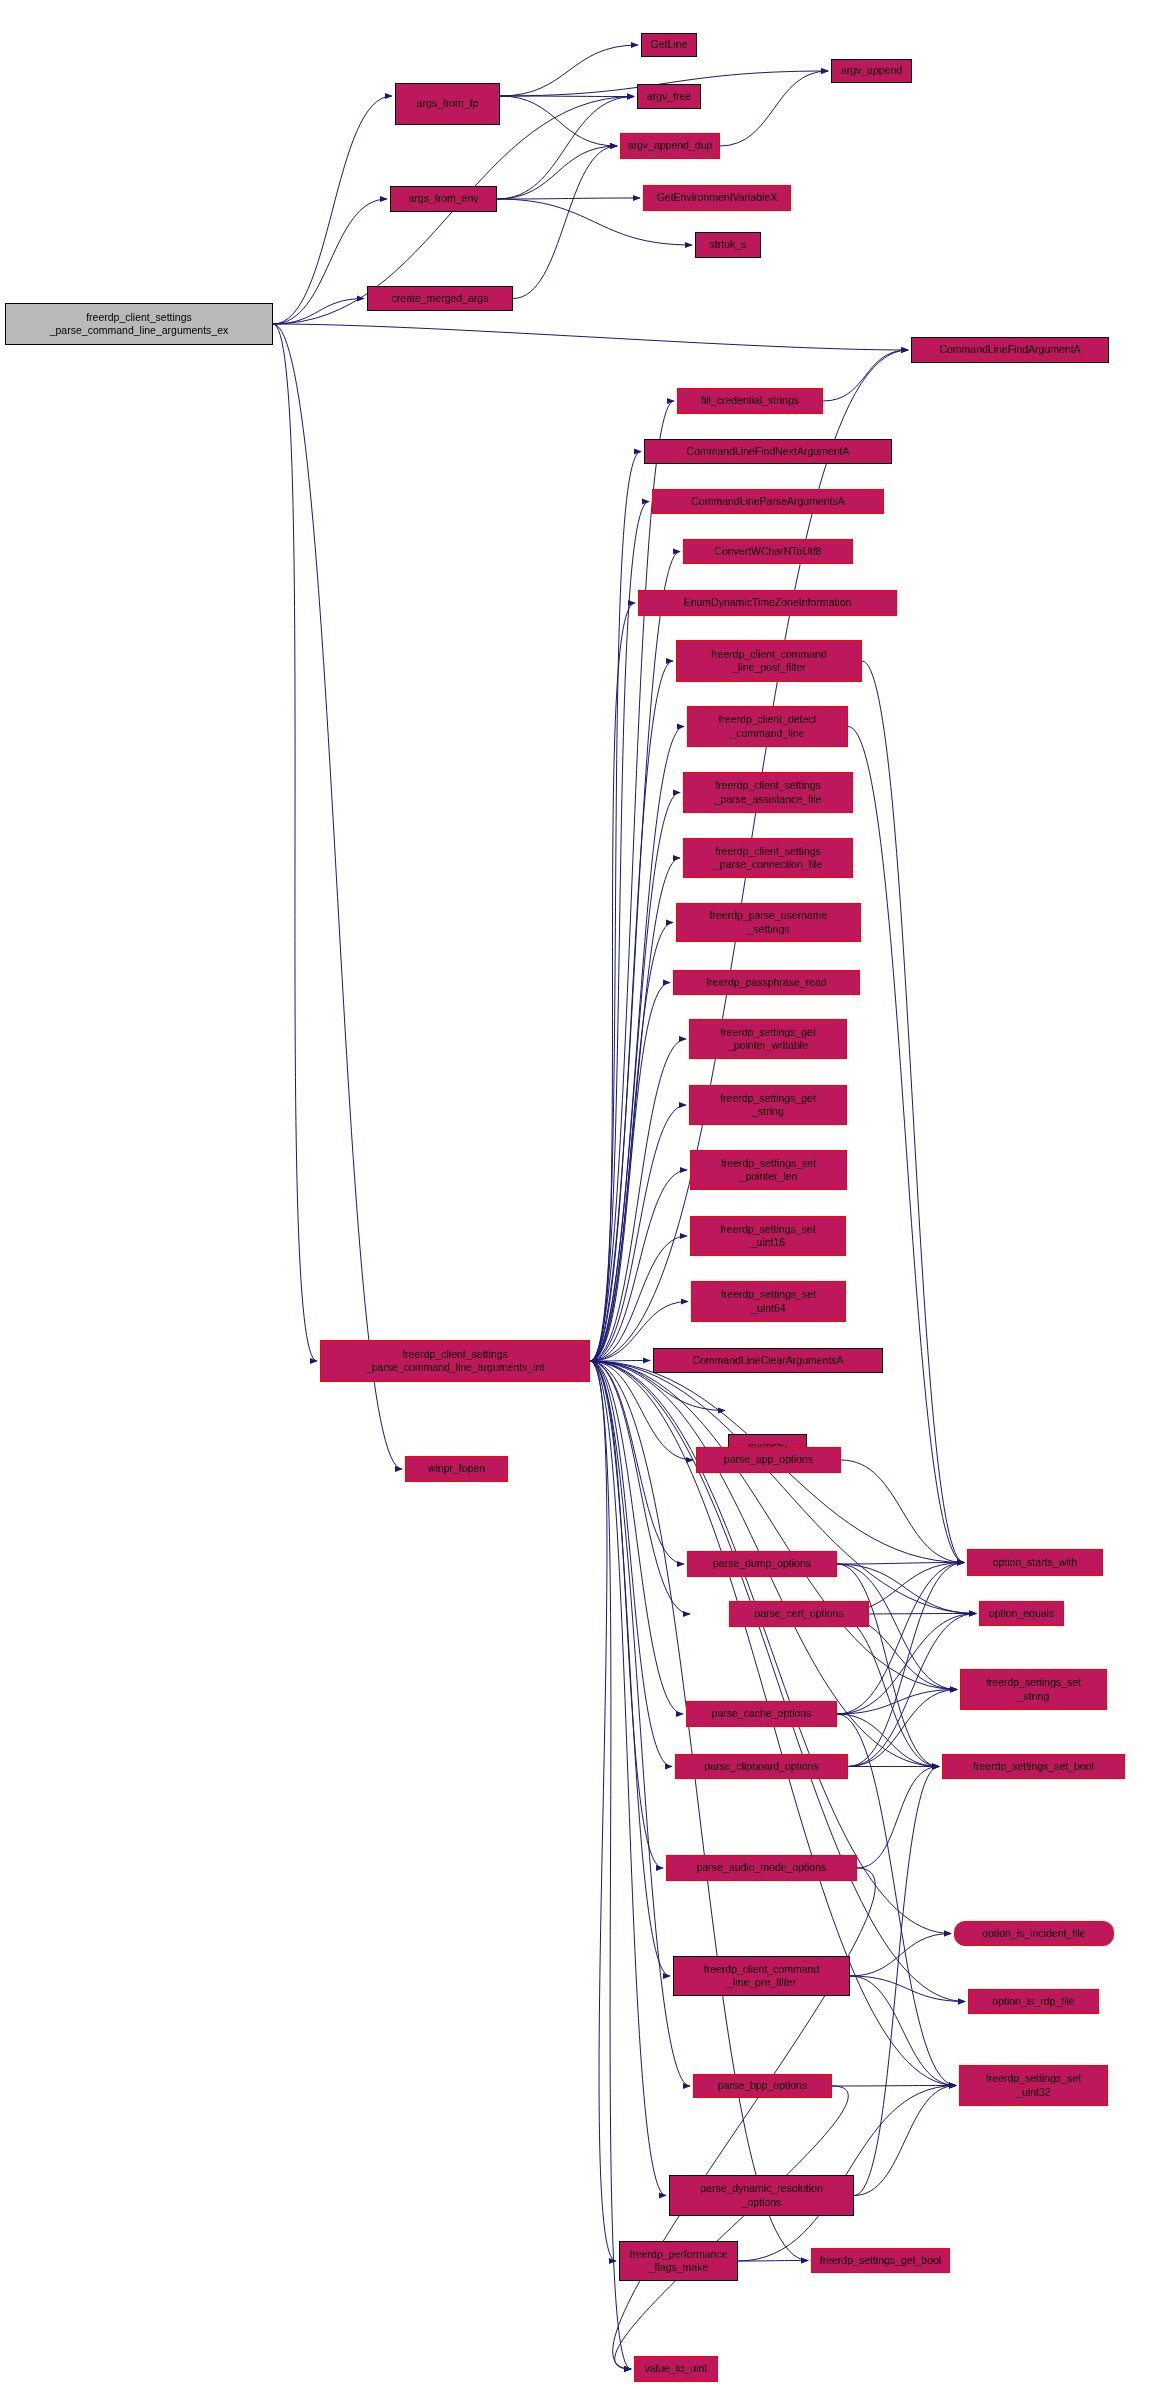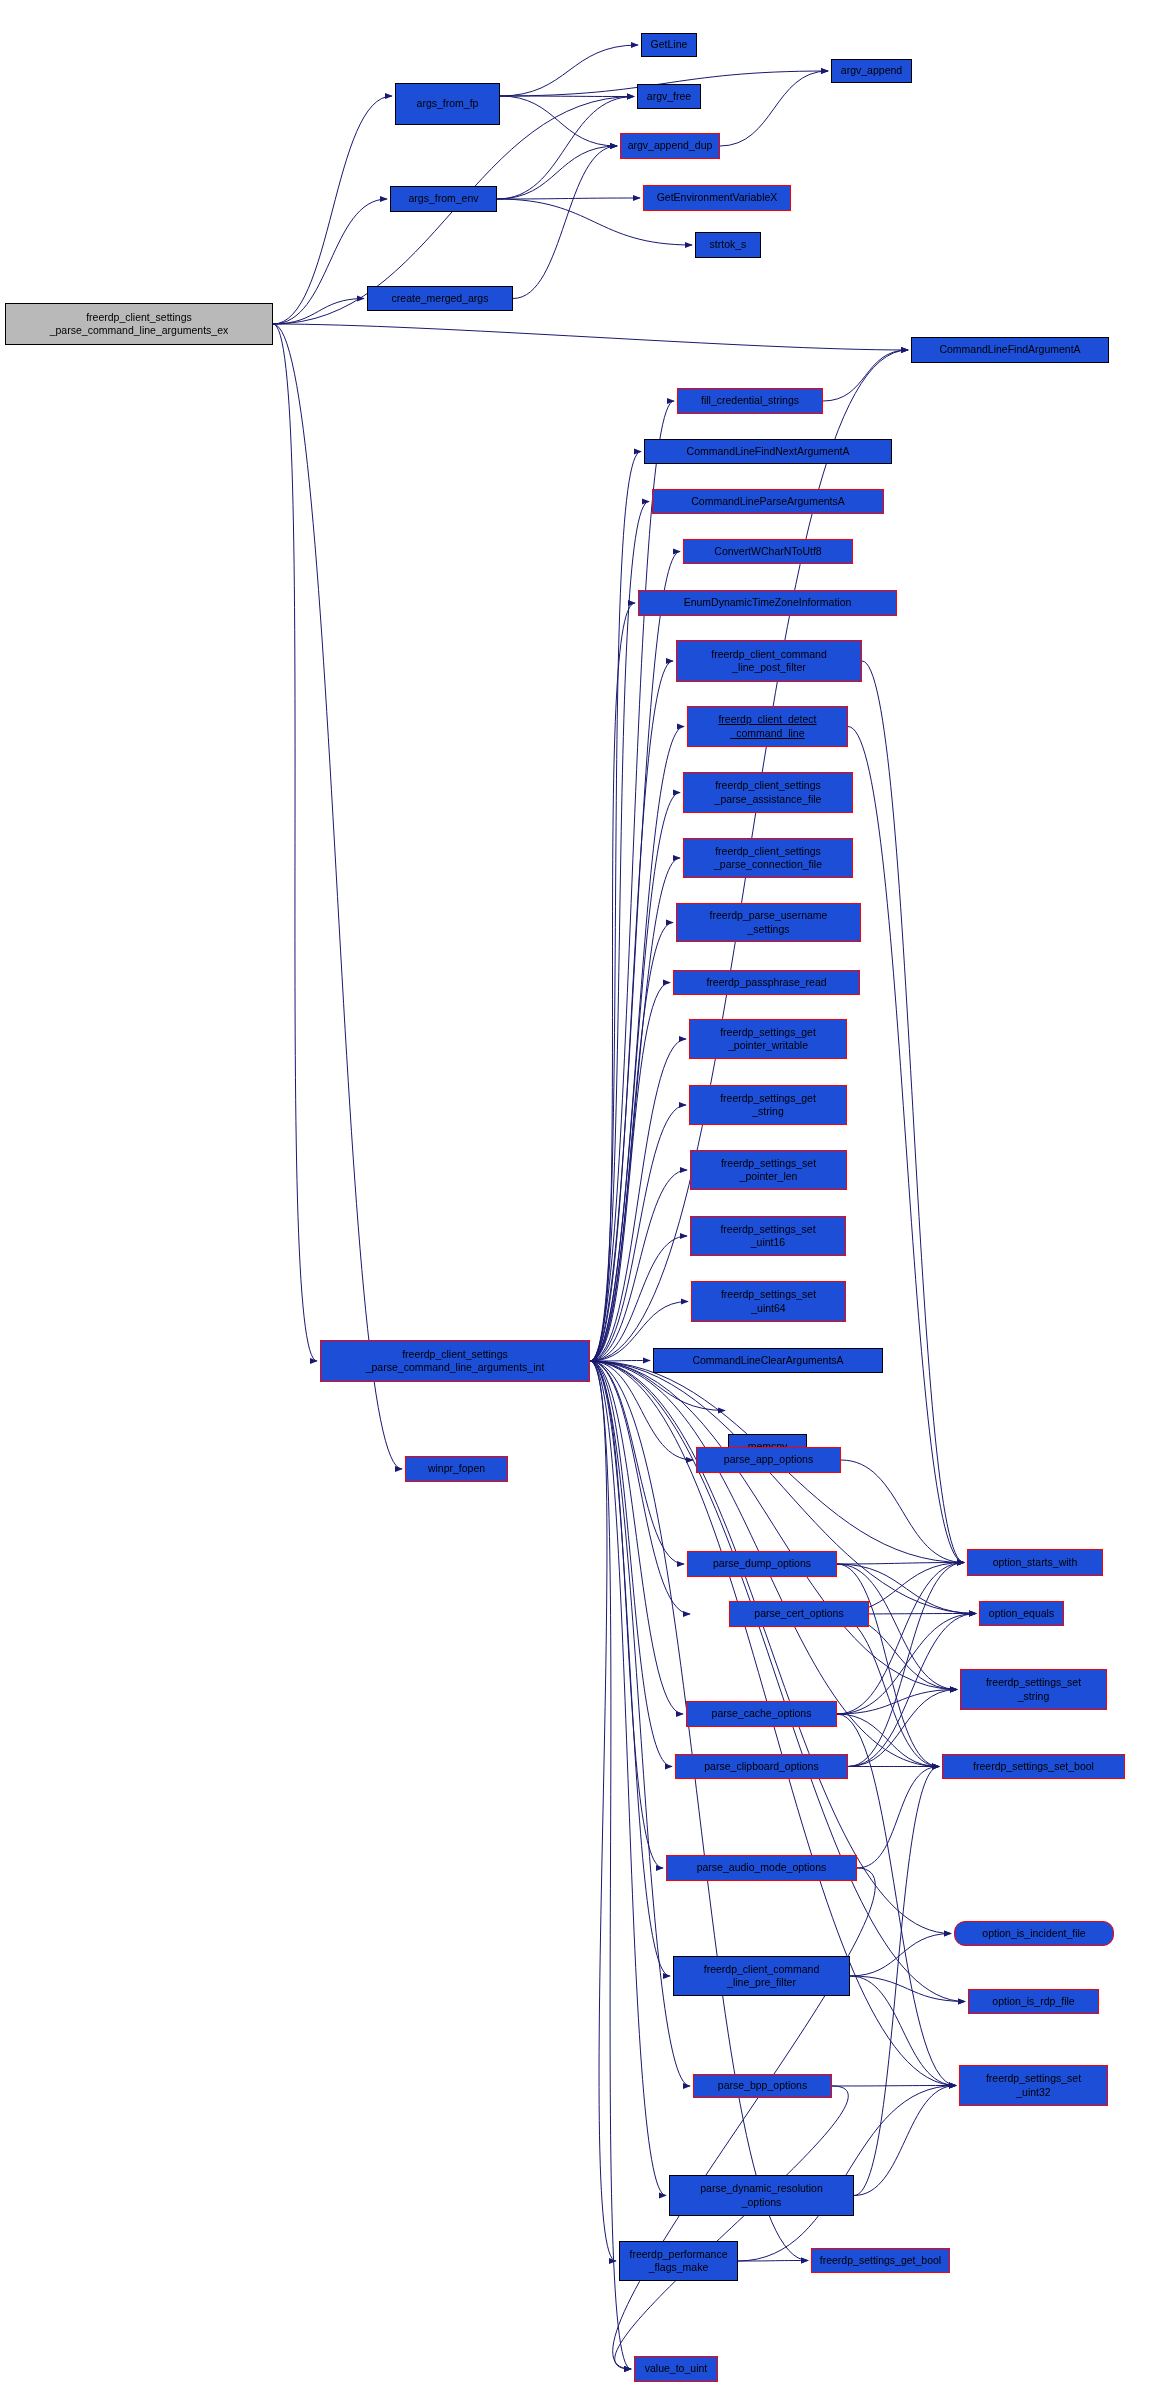--- a/index.html
+++ b/index.html
@@ -9,21 +9,21 @@
     background:#ffffff;
     font-family:"Liberation Sans", sans-serif;
     overflow:hidden;
   }
   #edges{position:absolute;left:0;top:0;width:1167px;height:2389px;}
   .edge{fill:none;stroke:#191970;stroke-width:1;}
   .node{
     position:absolute;
     display:flex;align-items:center;justify-content:center;
     text-align:center;
-    background:#1d4ed8;
+    background:#be185d;
     border:1px solid #000000;
     color:#000000;
     font-size:10.5px;line-height:1.25;
     white-space:pre-line;
     box-sizing:border-box;
     padding:1px 2px;
     cursor:pointer;
   }
   .node.truncated{border-color:#ff0000;}
   .node.main{background:#b9b9b9;border-color:#000000;}
@@ -139,21 +139,21 @@
     <div class="node normal" style="left: 695px; top: 232px; width: 66px; height: 26px;"><span>strtok_s</span></div>
     <div class="node normal" style="left: 367px; top: 286px; width: 146px; height: 25px;"><span>create_merged_args</span></div>
     <div class="node normal" style="left: 911px; top: 337px; width: 198px; height: 26px;"><span>CommandLineFindArgumentA</span></div>
     <div class="node truncated" style="left: 677px; top: 388px; width: 146px; height: 26px;"><span>fill_credential_strings</span></div>
     <div class="node normal" style="left: 644px; top: 439px; width: 248px; height: 25px;"><span>CommandLineFindNextArgumentA</span></div>
     <div class="node truncated" style="left: 652px; top: 489px; width: 232px; height: 25px;"><span>CommandLineParseArgumentsA</span></div>
     <div class="node truncated" style="left: 683px; top: 539px; width: 170px; height: 25px;"><span>ConvertWCharNToUtf8</span></div>
     <div class="node truncated" style="left: 638px; top: 590px; width: 259px; height: 26px;"><span>EnumDynamicTimeZoneInformation</span></div>
     <div class="node truncated" style="left: 676px; top: 640px; width: 186px; height: 42px;"><span>freerdp_client_command
 _line_post_filter</span></div>
-    <div class="node truncated" style="left: 687px; top: 706px; width: 161px; height: 41px; text-decoration: underline;"><span>freerdp_client_detect
+    <div class="node truncated" style="left: 687px; top: 706px; width: 161px; height: 41px;"><span>freerdp_client_detect
 _command_line</span></div>
     <div class="node truncated" style="left: 683px; top: 772px; width: 170px; height: 41px;"><span>freerdp_client_settings
 _parse_assistance_file</span></div>
     <div class="node truncated" style="left: 683px; top: 838px; width: 170px; height: 40px;"><span>freerdp_client_settings
 _parse_connection_file</span></div>
     <div class="node truncated" style="left: 676px; top: 903px; width: 185px; height: 39px;"><span>freerdp_parse_username
 _settings</span></div>
     <div class="node truncated" style="left: 673px; top: 970px; width: 187px; height: 25px;"><span>freerdp_passphrase_read</span></div>
     <div class="node truncated" style="left: 689px; top: 1019px; width: 158px; height: 40px;"><span>freerdp_settings_get
 _pointer_writable</span></div>

